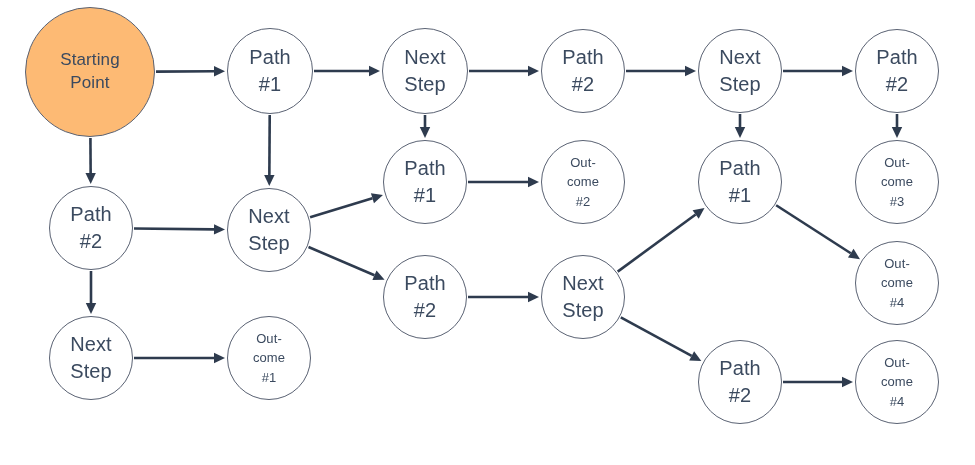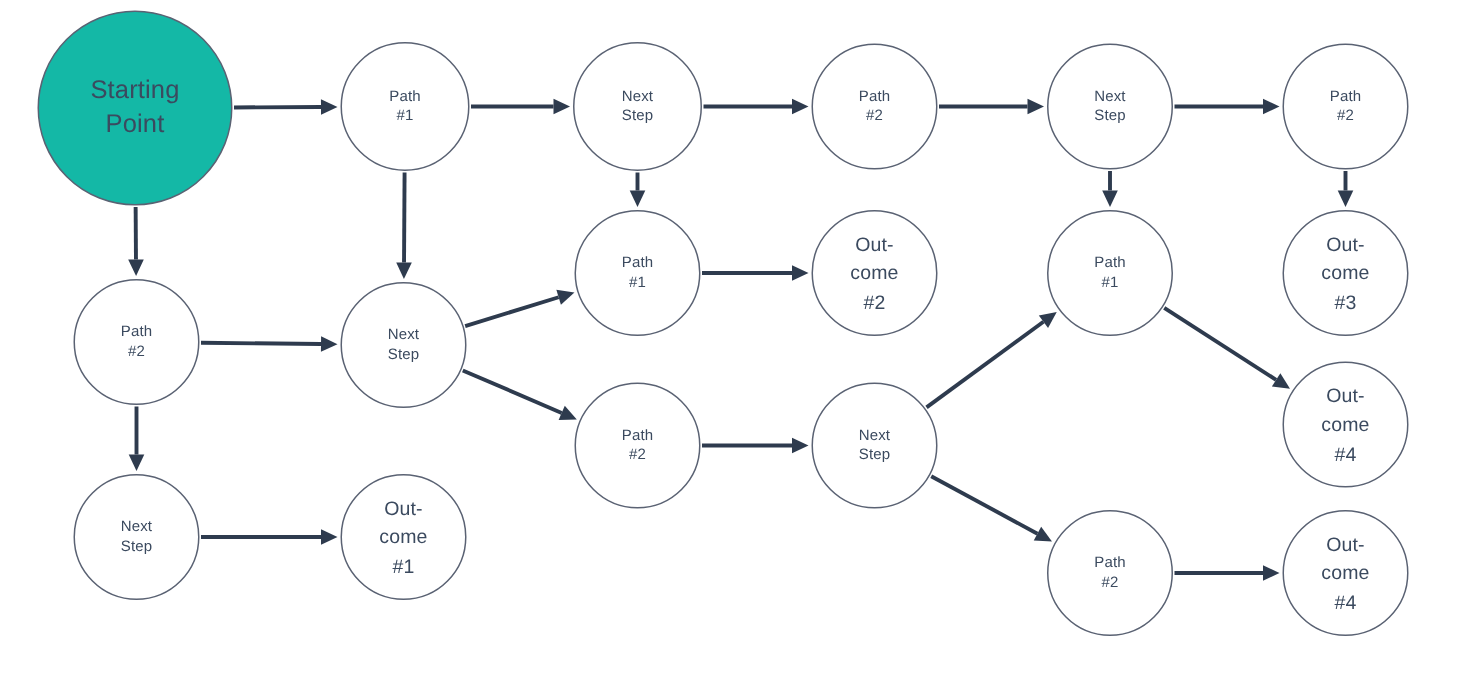--- a/index.html
+++ b/index.html
@@ -36,21 +36,21 @@
     z-index: 2;
   }
   .node-label {
     display: block;
     line-height: 1.34;
     letter-spacing: 0.1px;
     white-space: pre-line;
     color: #3b4a5f;
   }
   .node.big .node-label { font-size: 17px; }
-  .node.small .node-label { font-size: 10px; }
+  .node.small .node-label { font-size: 20px; }
   .node.outcome .node-label { font-size: 13px; line-height: 1.5; }
 </style>
 </head>
 <body>
 
 <div id="canvas">
 
   <svg id="edge-layer" viewBox="0 0 975 465" width="975" height="465" xmlns="http://www.w3.org/2000/svg">
       <g>
         <line x1="156.00" y1="71.63" x2="214.00" y2="71.31" stroke="#2e3b4e" stroke-width="2.6" stroke-linecap="butt"></line>
@@ -132,21 +132,21 @@
         <line x1="776.16" y1="205.26" x2="850.74" y2="253.24" stroke="#2e3b4e" stroke-width="2.6" stroke-linecap="butt"></line>
         <polygon points="860.00,259.19 847.93,257.62 853.56,248.87" fill="#2e3b4e"></polygon>
       </g>
       <g>
         <line x1="783.00" y1="382.00" x2="842.00" y2="382.00" stroke="#2e3b4e" stroke-width="2.6" stroke-linecap="butt"></line>
         <polygon points="853.00,382.00 842.00,387.20 842.00,376.80" fill="#2e3b4e"></polygon>
       </g>
     </svg>
 
   <div id="node-layer">
-      <div class="node big" style="left: 25px; top: 7px; width: 130px; height: 130px; border-color: rgb(90, 98, 115); background: #14b8a6;">
+      <div class="node big" style="left: 25px; top: 7px; width: 130px; height: 130px; border-color: rgb(90, 98, 115); background: #fdba74;">
         <span class="node-label" style="color: rgb(59, 74, 95);">Starting
 Point</span>
       </div>
       <div class="node small" style="left: 227px; top: 28px; width: 86px; height: 86px; border-color: rgb(90, 98, 115); background: rgb(255, 255, 255);">
         <span class="node-label" style="color: rgb(59, 74, 95);">Path
 #1</span>
       </div>
       <div class="node small" style="left: 382px; top: 28px; width: 86px; height: 86px; border-color: rgb(90, 98, 115); background: rgb(255, 255, 255);">
         <span class="node-label" style="color: rgb(59, 74, 95);">Next
 Step</span>

